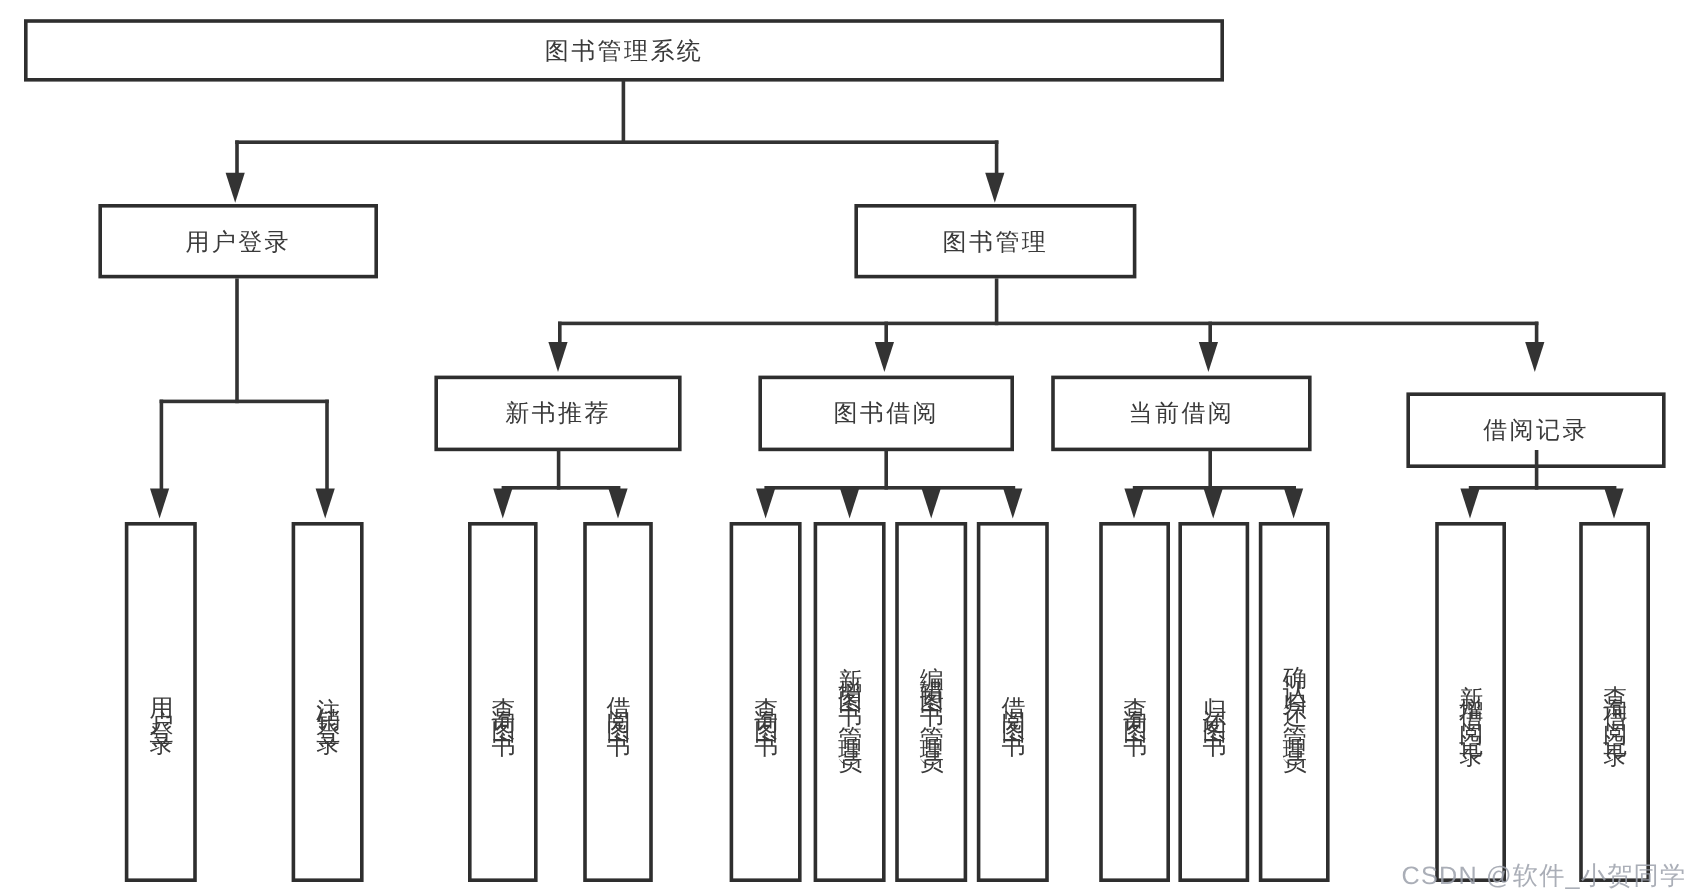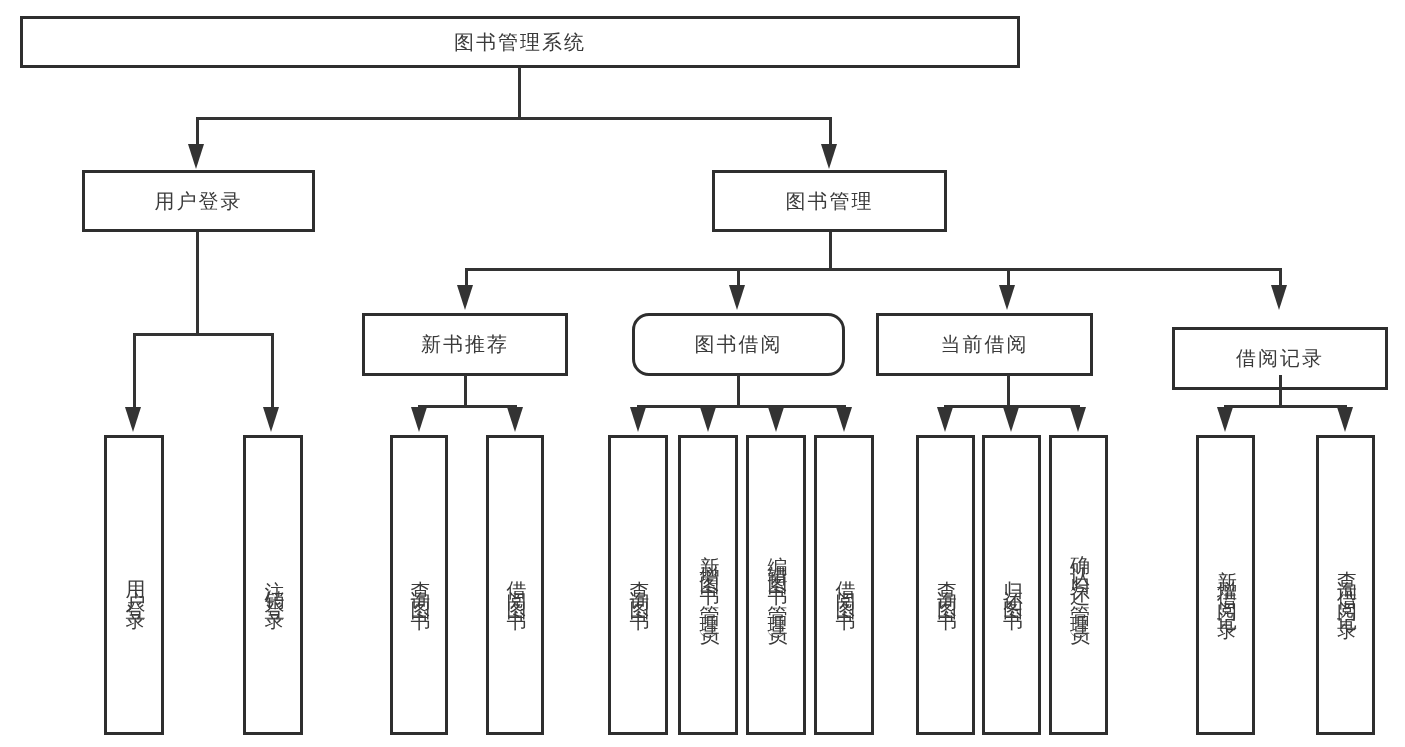--- a/index.html
+++ b/index.html
@@ -1,18 +1,18 @@
 <!DOCTYPE html>
 <html><head>
 <meta charset="utf-8">
 <style>
   html,body { margin:0; padding:0; background:#ffffff; }
   .stage {
     position:relative; width:1405px; height:747px; background:#ffffff;
-    font-family:Liberation Mono, monospace; overflow:hidden;
+    font-family:Liberation Sans, sans-serif; overflow:hidden;
   }
   .box {
     position:absolute; box-sizing:border-box;
     border:3px solid #2e2e2e; background:#ffffff;
     display:flex; align-items:center; justify-content:center;
     color:#3a3a3a;
   }
   .hbox { font-size:20px; letter-spacing:2px; }
   .vbox span {
     writing-mode:vertical-rl; text-orientation:mixed;
@@ -45,21 +45,21 @@
   <div class="box hbox" style="left:82px; top:170px; width:233px; height:62px;">
     <span>用户登录</span>
   </div>
   <div class="box hbox" style="left:362px; top:313px; width:206px; height:63px;">
     <span>新书推荐</span>
   </div>
 
   <div class="box hbox" style="left:712px; top:170px; width:235px; height:62px;">
     <span>图书管理</span>
   </div>
-  <div class="box hbox" style="left:632px; top:313px; width:213px; height:63px;border-radius:17px;">
+  <div class="box hbox" style="left:632px; top:313px; width:213px; height:63px;">
     <span>图书借阅</span>
   </div>
   <div class="box hbox" style="left:876px; top:313px; width:217px; height:63px;">
     <span>当前借阅</span>
   </div>
   <div class="box hbox" style="left:1172px; top:327px; width:216px; height:63px;">
     <span>借阅记录</span>
   </div>
 
   <div class="box vbox" style="left:104px; top:435px; width:60px; height:300px;">
@@ -147,14 +147,15 @@
   <div class="hl" style="left:944px;  top:405px; width:136px;"></div>
   <div class="arr" style="left:937px;  top:407px;"></div>
   <div class="arr" style="left:1003px; top:407px;"></div>
   <div class="arr" style="left:1070px; top:407px;"></div>
 
   <div class="vl" style="left:1279px; top:375px; height:33px;"></div>
   <div class="hl" style="left:1224px; top:405px; width:123px;"></div>
   <div class="arr" style="left:1217px; top:407px;"></div>
   <div class="arr" style="left:1337px; top:407px;"></div>
 
+  <div class="watermark">CSDN @软件_小贺同学</div>
 
 </div>
 
 </body></html>

